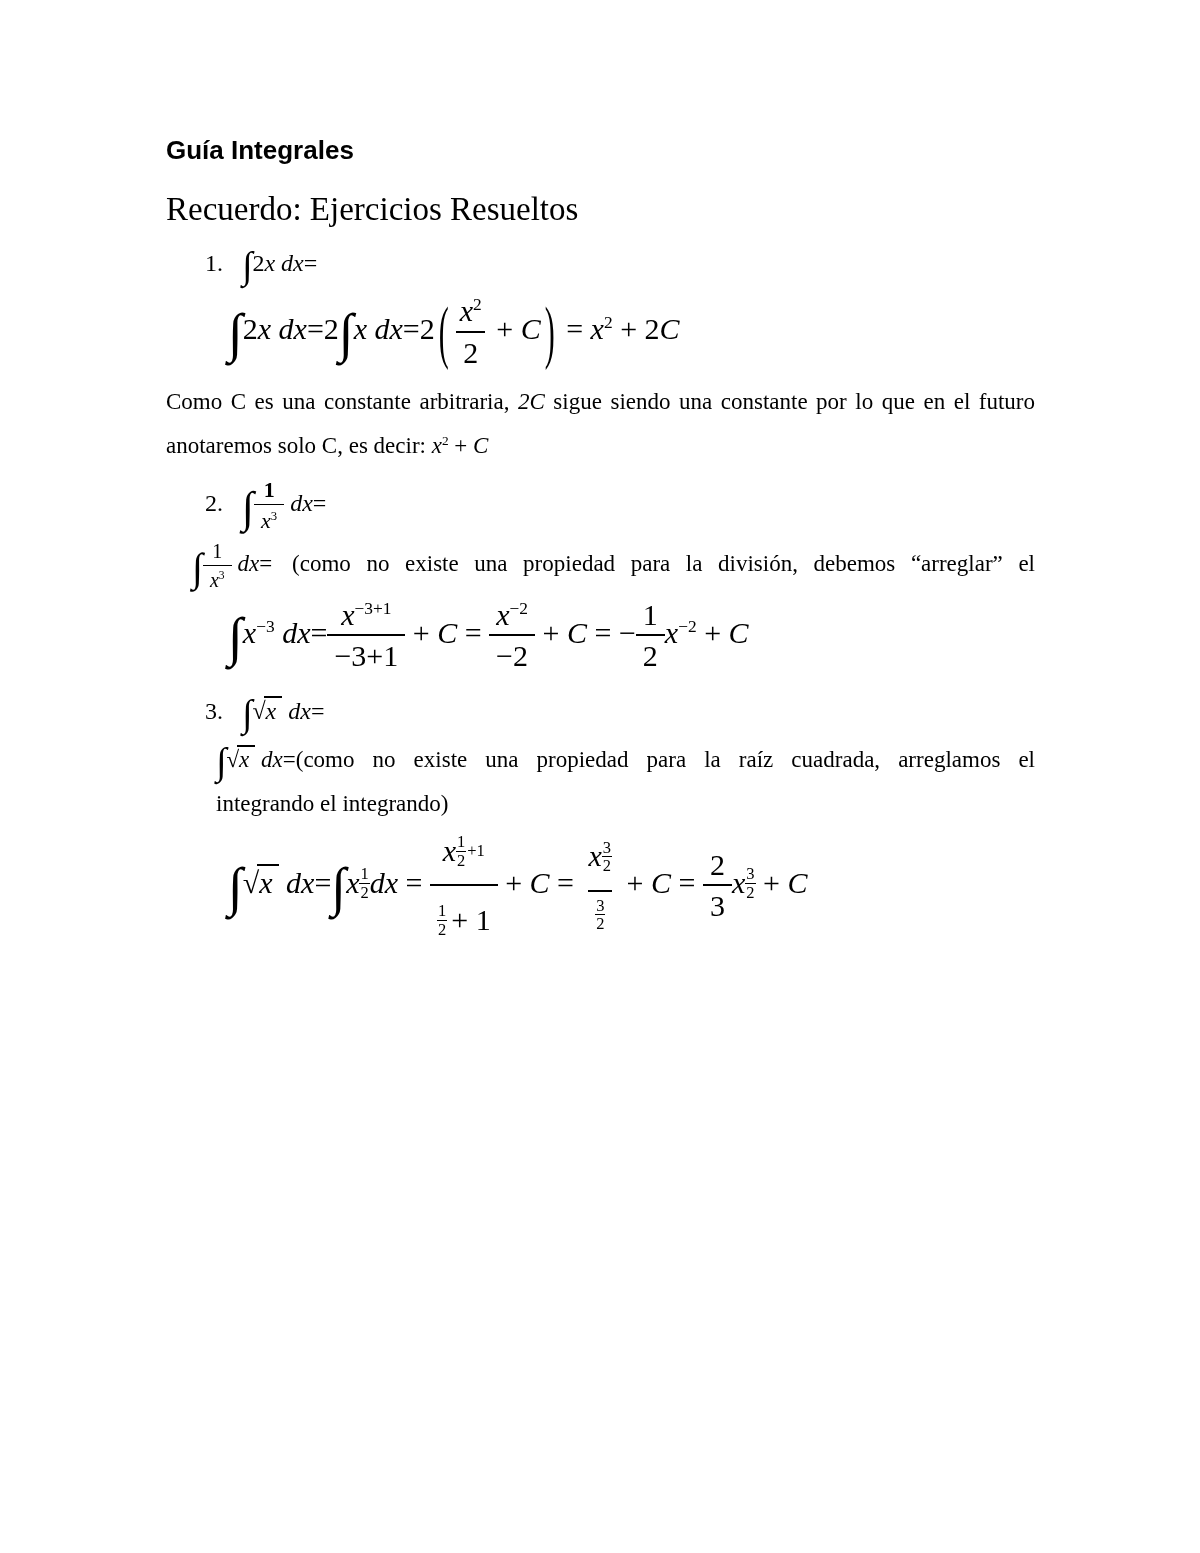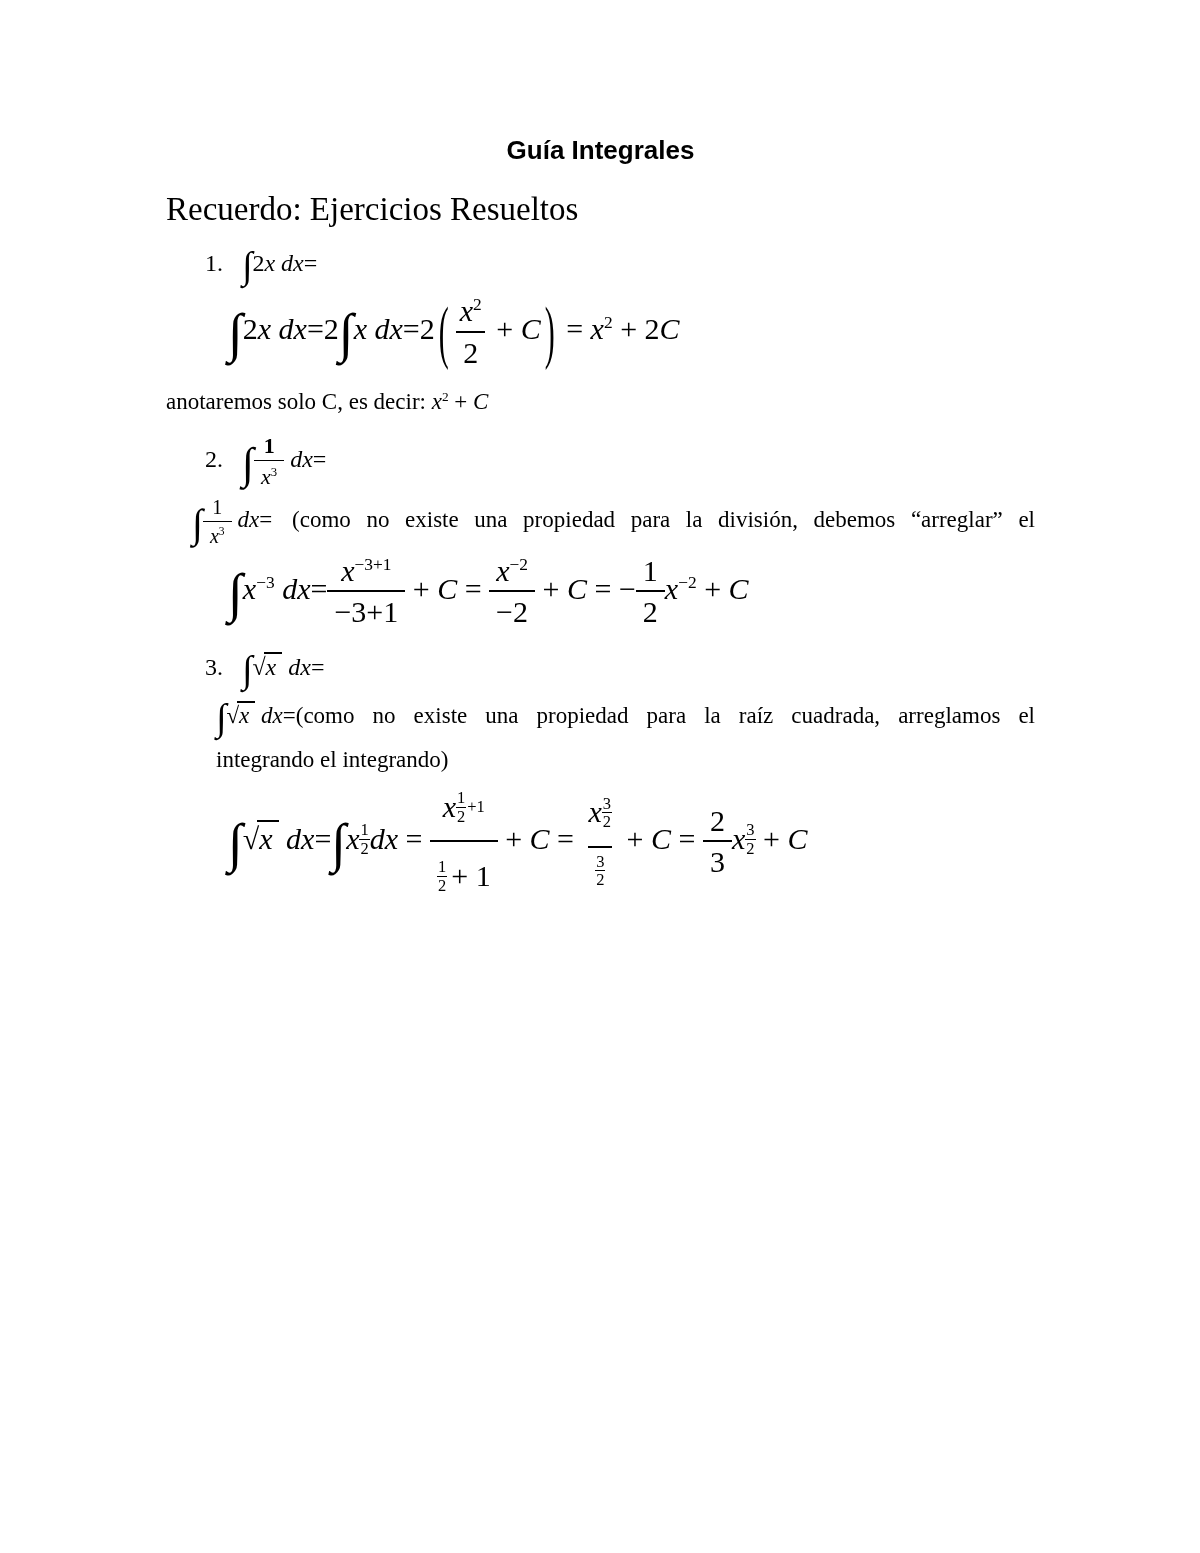--- a/index.html
+++ b/index.html
@@ -5,21 +5,21 @@
   html, body { margin:0; padding:0; background:#ffffff; }
   .page {
     width:1200px; height:1553px; box-sizing:border-box;
     background:#ffffff; color:#000000;
     font-family:"Liberation Serif", serif;
     padding:134px 165px 0 166px;
     overflow:hidden;
   }
   .title {
     font-family:"Liberation Sans", sans-serif;
-    font-size:26px; font-weight:bold; text-align:center;
+    font-size:26px; font-weight:bold; text-align:left;
     line-height:32px; margin:0 0 28px 0;
   }
   .heading { font-size:33px; font-weight:normal; line-height:30px; margin:0 0 22px 0; }
 
   .mi { font-style:italic; }
   .mn { font-style:normal; }
   .bold { font-weight:bold; }
 
   .list-item { display:flex; align-items:baseline; margin-left:39px; }
   .list-num { width:37px; flex:none; font-size:24px; }
@@ -92,20 +92,23 @@
         <span class="num"><span class="mi">x</span><span class="sup">2</span></span>
         <span class="den mn">2</span>
       </span>
     <span class="mn">+</span>
     <span class="mi">C</span><span class="bparen">)</span>
     <span class="mn">=</span>
     <span class="mi">x</span><span class="sup">2</span>
     <span class="mn">+ 2</span><span class="mi">C</span></div>
 
   <div class="note mb-note1">
+    <div class="just"><span>Como C es una constante arbitraria,</span>
+      <span class="mi">2C</span>
+      <span>sigue siendo una constante por lo que en el futuro</span></div>
     <div><span>anotaremos solo C, es decir:</span>
       <span class="mi">x</span><span class="sup">2</span>
       <span class="mn">+</span>
       <span class="mi">C</span></div>
   </div>
 
   <div class="list-item mb-item2">
     <span class="list-num">2.</span>
     <span class="item-math"><span class="int-i2">∫</span><span class="frac frac-sm">
           <span class="num mn bold">1</span>

